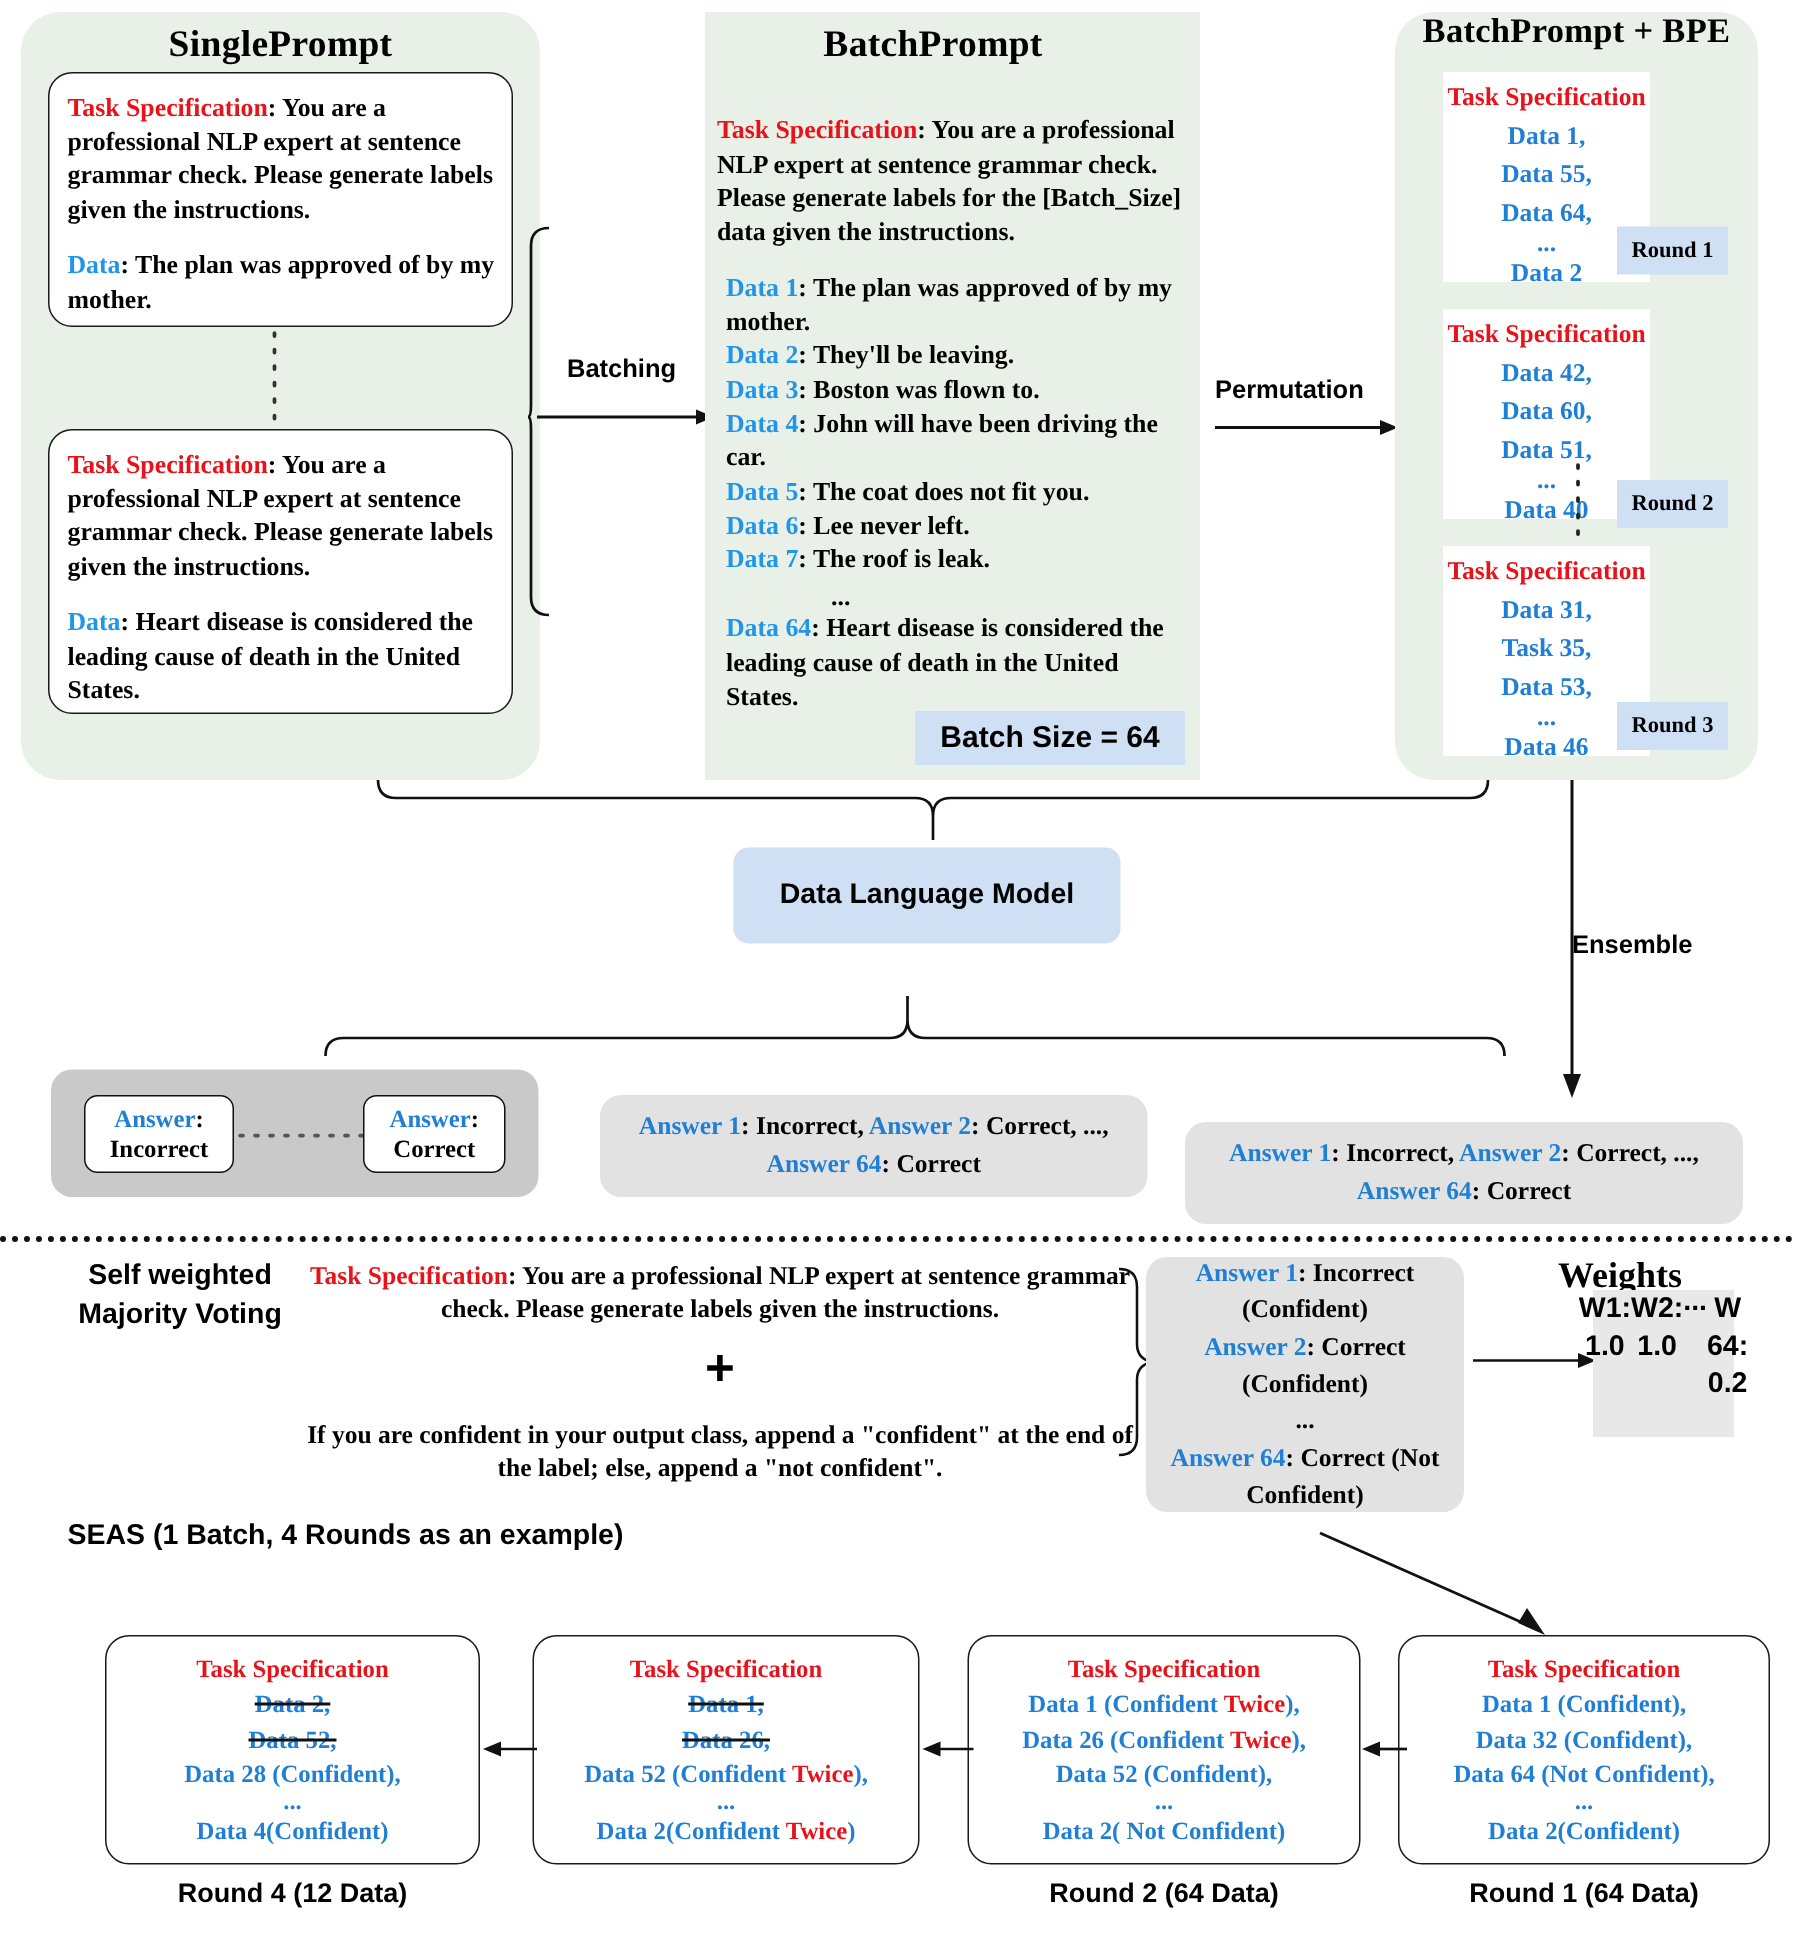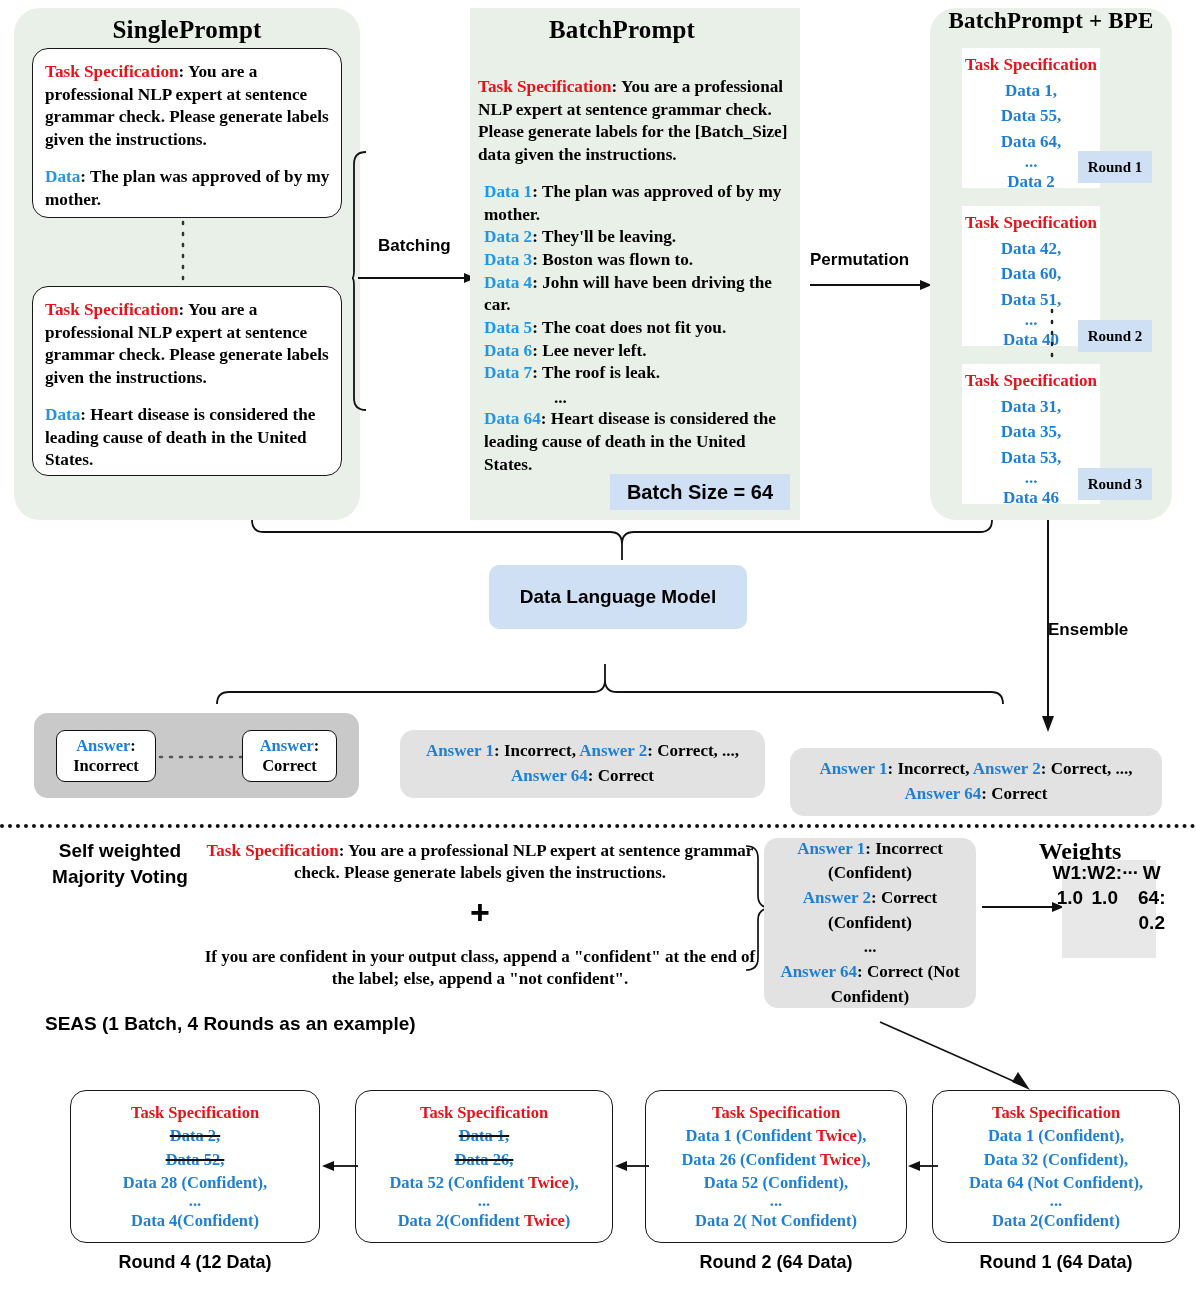--- a/index.html
+++ b/index.html
@@ -246,21 +246,21 @@
   </div>
   <div class="abs chip" style="left:1078px; top:320px; width:74px; height:32px;">Round 2</div>
 
   <svg class="abs" style="left:1048px; top:310px;" width="8" height="46">
     <line x1="4" y1="0" x2="4" y2="46" stroke="#222" stroke-width="2.5" stroke-dasharray="2,9" stroke-linecap="round"></line>
   </svg>
 
   <div class="abs bpe-card" style="left:962px; top:364px; width:138px; height:140px; padding-top:4px;">
     <div class="red">Task Specification</div>
     <div class="blue">Data 31,</div>
-    <div class="blue">Data 35,</div>
+    <div class="blue">Task 35,</div>
     <div class="blue">Data 53,</div>
     <div class="blue" style="line-height:0.9;">...</div>
     <div class="blue">Data 46</div>
   </div>
   <div class="abs chip" style="left:1078px; top:468px; width:74px; height:32px;">Round 3</div>
 
   <svg class="abs" style="left:250px; top:518px;" width="750" height="56">
     <path d="M 2 2 Q 2 14 14 14 L 360 14 Q 372 14 372 26 Q 372 14 384 14 L 730 14 Q 742 14 742 2" fill="none" stroke="#111" stroke-width="1.8"></path>
     <line x1="372" y1="26" x2="372" y2="42" stroke="#111" stroke-width="1.8"></line>
   </svg>

